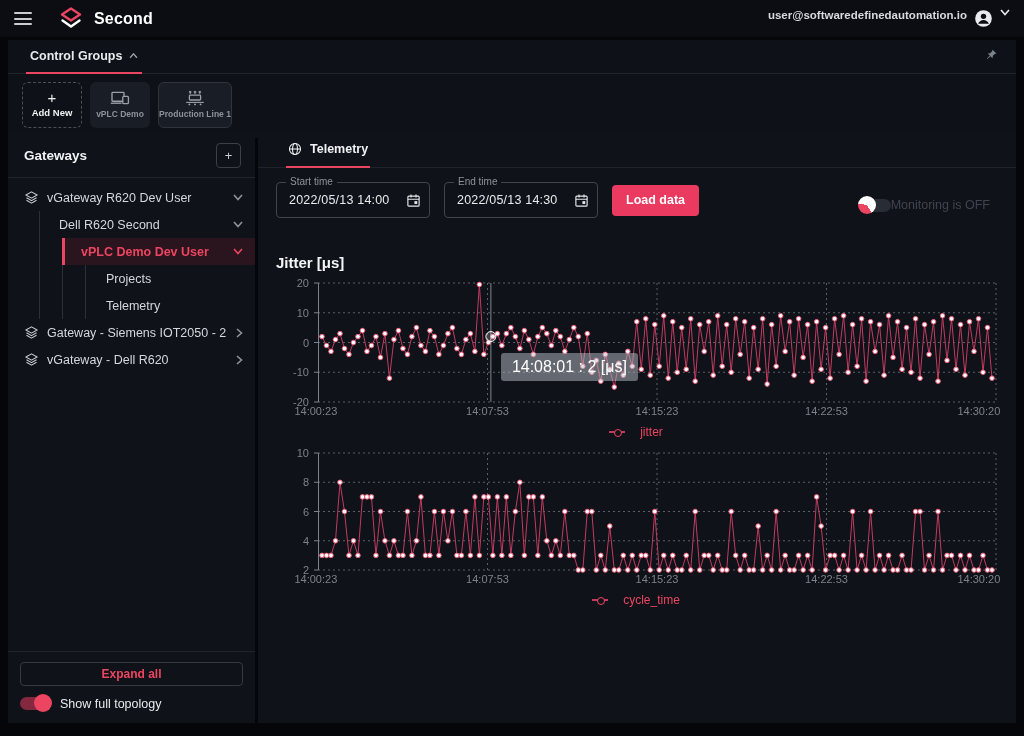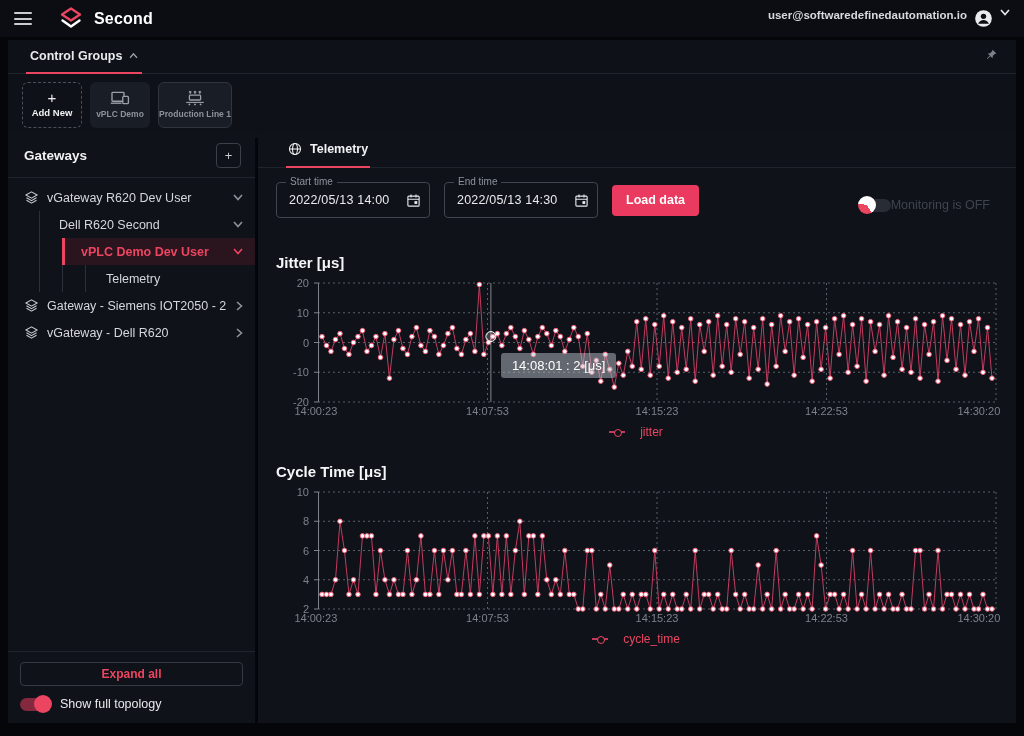--- a/index.html
+++ b/index.html
@@ -44,21 +44,21 @@
   .nest .tnode { padding-left:19px; }
   .nest2 { margin-left:22px; border-left:1px solid #2b303a; }
   .nest2 > .tnode { padding-left:16px; }
   .nest3 { margin-left:22px; border-left:1px solid #2b303a; }
   .nest3 .tnode { padding-left:20px; }
   .tnode.selected { background:#2a141e; border-left:3px solid #ec4561; margin-left:-1px; color:#ec4561; font-weight:600; }
   .chev { color:#8d939c; display:flex; }
   .tnode.selected .chev { color:#ec4561; }
   .sb-bottom { position:absolute; bottom:0; left:0; right:0; padding:10px 12px 12px 12px; border-top:1px solid #20242d; }
   .expand-btn { width:100%; height:24px; background:transparent; border:1px solid #343a44; border-radius:4px; color:#ec4561; font-size:12px; font-weight:700; cursor:pointer; font-family:"Liberation Sans",sans-serif; }
-  .topo-row { display:flex; align-items:flex-end; gap:10px; margin-top:11px; }
+  .topo-row { display:flex; align-items:flex-start; gap:10px; margin-top:11px; }
   .topo-lbl { font-size:12.5px; color:#e8eaed; }
   .switch-on { width:30px; height:13px; background:#83283e; border-radius:7px; position:relative; cursor:pointer; }
   .switch-on::after { content:""; position:absolute; right:-2px; top:-3px; width:18px; height:18px; border-radius:50%; background:#ec4561; }
 
   
   .mp-tabrow { height:36px; display:flex; align-items:center; border-bottom:1px solid #20242d; }
   .mp-tab { margin-left:28px; height:36px; display:flex; align-items:center; gap:8px; font-size:12.5px; font-weight:700; color:#f0f2f4; border-bottom:2px solid #ec4561; padding:0 2px; cursor:pointer; }
   .controls { display:flex; align-items:center; gap:14px; padding:14px 26px 0 18px; }
   .dt-field { width:154px; height:36px; border:1px solid #3f454f; border-radius:4px; position:relative; display:flex; align-items:center; padding:0 8px 0 12px; cursor:text; }
   .dt-field .flabel { position:absolute; top:-7px; left:9px; background:#0f1218; padding:0 4px; font-size:10px; color:#8d939c; }
@@ -74,21 +74,21 @@
   .chart-title { font-size:15px; font-weight:700; color:#f5f6f8; margin:13px 0 0 0; }
   .chart-row { display:flex; margin-top:12px; }
   .ylabels { width:42px; position:relative; font-size:11px; color:#7c828c; }
   .ylabels span { position:absolute; right:9px; transform:translateY(-50%); }
   .plot { flex:1; position:relative; height:119px; }
   .plot svg { display:block; overflow:visible; }
   .grid { stroke:#596069; stroke-width:1; stroke-dasharray:2 3; }
   .axis { stroke:#7b828b; stroke-width:1; }
   .crosshair { stroke:rgba(225,230,236,.55); stroke-width:1; }
   .hover-ring { fill:rgba(255,255,255,.2); stroke:#ffffff; stroke-width:1; }
-  .chart-tooltip { position:absolute; background:rgba(185,192,201,.5); color:#fff; font-size:13px; padding:5px 11px; border-radius:3px; white-space:nowrap; z-index:3; }
+  .chart-tooltip { position:absolute; background:rgba(185,192,201,.5); color:#fff; font-size:16px; padding:5px 11px; border-radius:3px; white-space:nowrap; z-index:3; }
   .xlabels { margin-left:42px; position:relative; height:15px; font-size:11px; color:#7c828c; margin-top:3px; }
   .xlabels span { position:absolute; top:0; }
   .legend { display:flex; align-items:center; justify-content:center; gap:15px; height:18px; margin-top:3px; color:#ec4561; font-size:12px; }
   .lg-marker { width:16px; height:2px; background:#c23b5f; position:relative; }
   .lg-marker::after { content:""; position:absolute; left:5px; top:-2px; width:6px; height:6px; border-radius:50%; background:#0f1218; border:1.5px solid #ec4561; }
 
   svg.ic { display:block; }
 </style>
 </head>
 <body>
@@ -197,20 +197,23 @@
           <div class="nest2">
             <div class="tnode selected">
               <span class="grow">vPLC Demo Dev User</span>
               <span class="chev">
                 <svg class="ic" width="10" height="7" viewBox="0 0 10 7">
                     <path d="M1 1 L5 5.5 L9 1" fill="none" stroke="currentColor" stroke-width="1.6"></path>
                   </svg>
               </span>
             </div>
             <div class="nest3">
+              <div class="tnode">
+                <span class="grow">Projects</span>
+              </div>
               <div class="tnode">
                 <span class="grow">Telemetry</span>
               </div>
             </div>
           </div>
         </div>
         <div class="tnode">
           <svg class="ic" width="15" height="15" viewBox="0 0 24 24">
             <path d="M12 3 L21 8 L12 13 L3 8 Z" fill="none" stroke="#c9ccd1" stroke-width="1.8" stroke-linejoin="round"></path>
             <path d="M4 12.5 L12 17 L20 12.5" fill="none" stroke="#c9ccd1" stroke-width="1.8" stroke-linejoin="round"></path>
@@ -476,21 +479,20 @@
             <span style="left: 25%; transform: translateX(-50%);">14:07:53</span>
             <span style="left: 50%; transform: translateX(-50%);">14:15:23</span>
             <span style="left: 75%; transform: translateX(-50%);">14:22:53</span>
             <span style="left: 100%; transform: translateX(-90%);">14:30:20</span>
           </div>
         <div class="legend">
           <span class="lg-marker"></span>
           <span>jitter</span>
         </div>
 
-        <h3 class="chart-title" style="margin-top:22px">Cycle Time [μs]</h3>
         <div class="chart-row">
           <div class="ylabels">
               <span style="top: 0%;">10</span>
               <span style="top: 25%;">8</span>
               <span style="top: 50%;">6</span>
               <span style="top: 75%;">4</span>
               <span style="top: 100%;">2</span>
             </div>
           <div class="plot" style="height:117px">
               <svg width="678" height="117">

